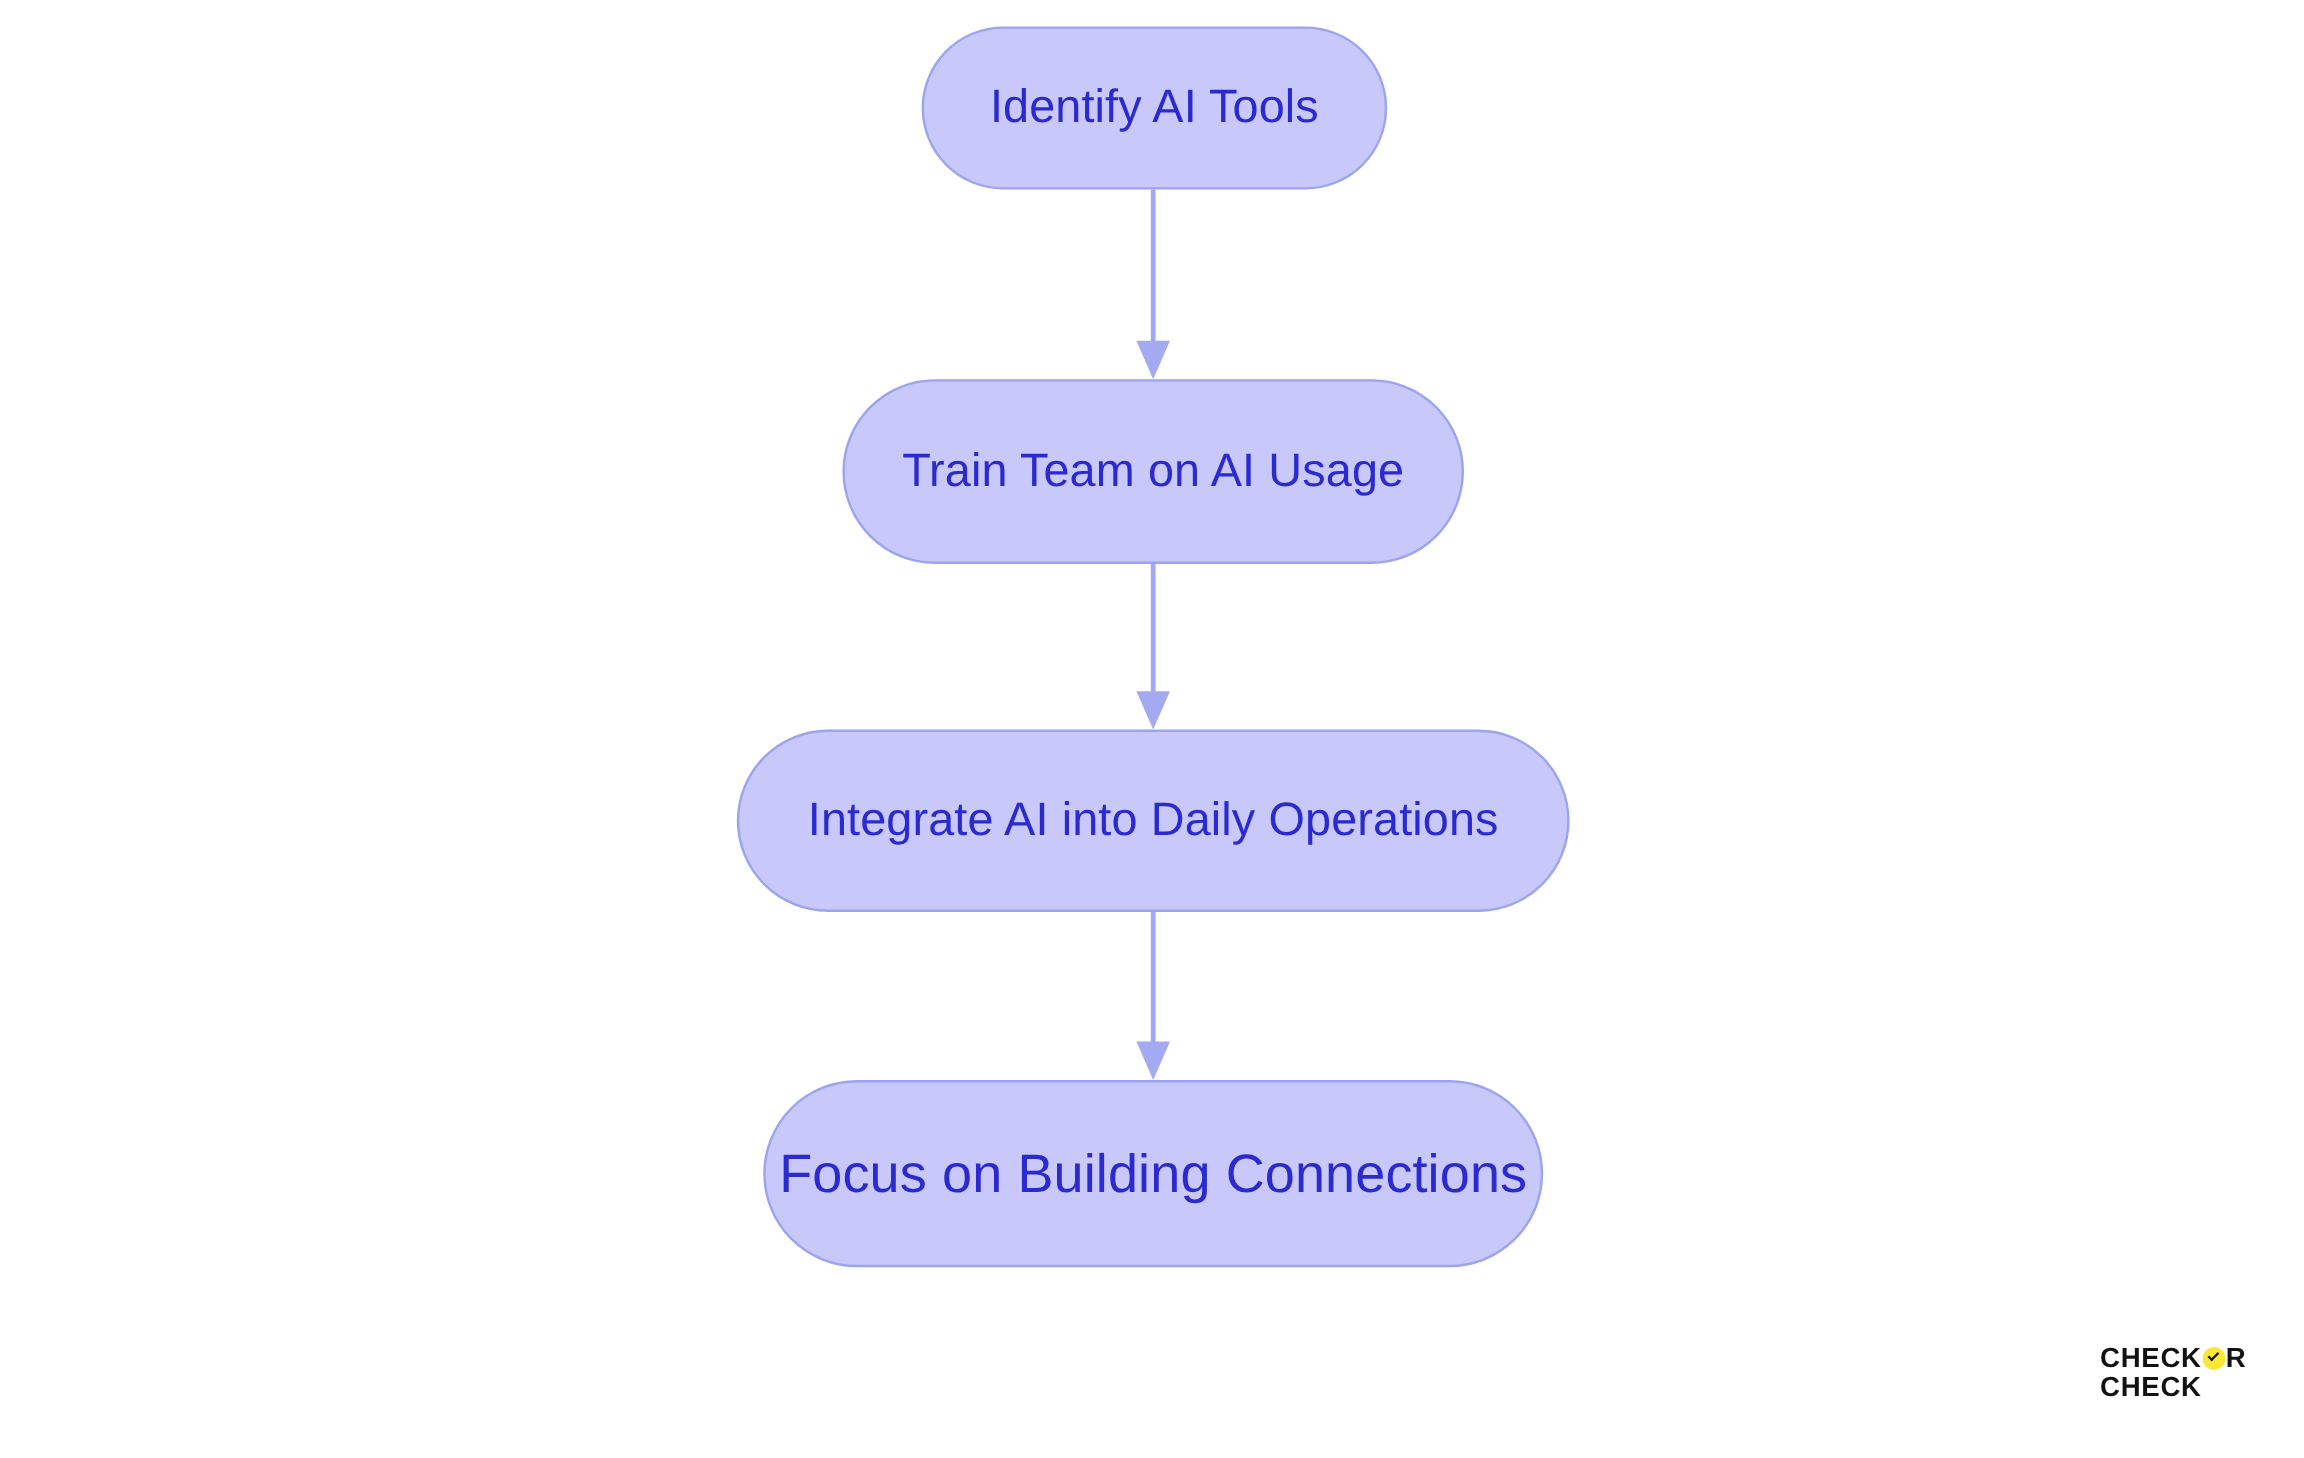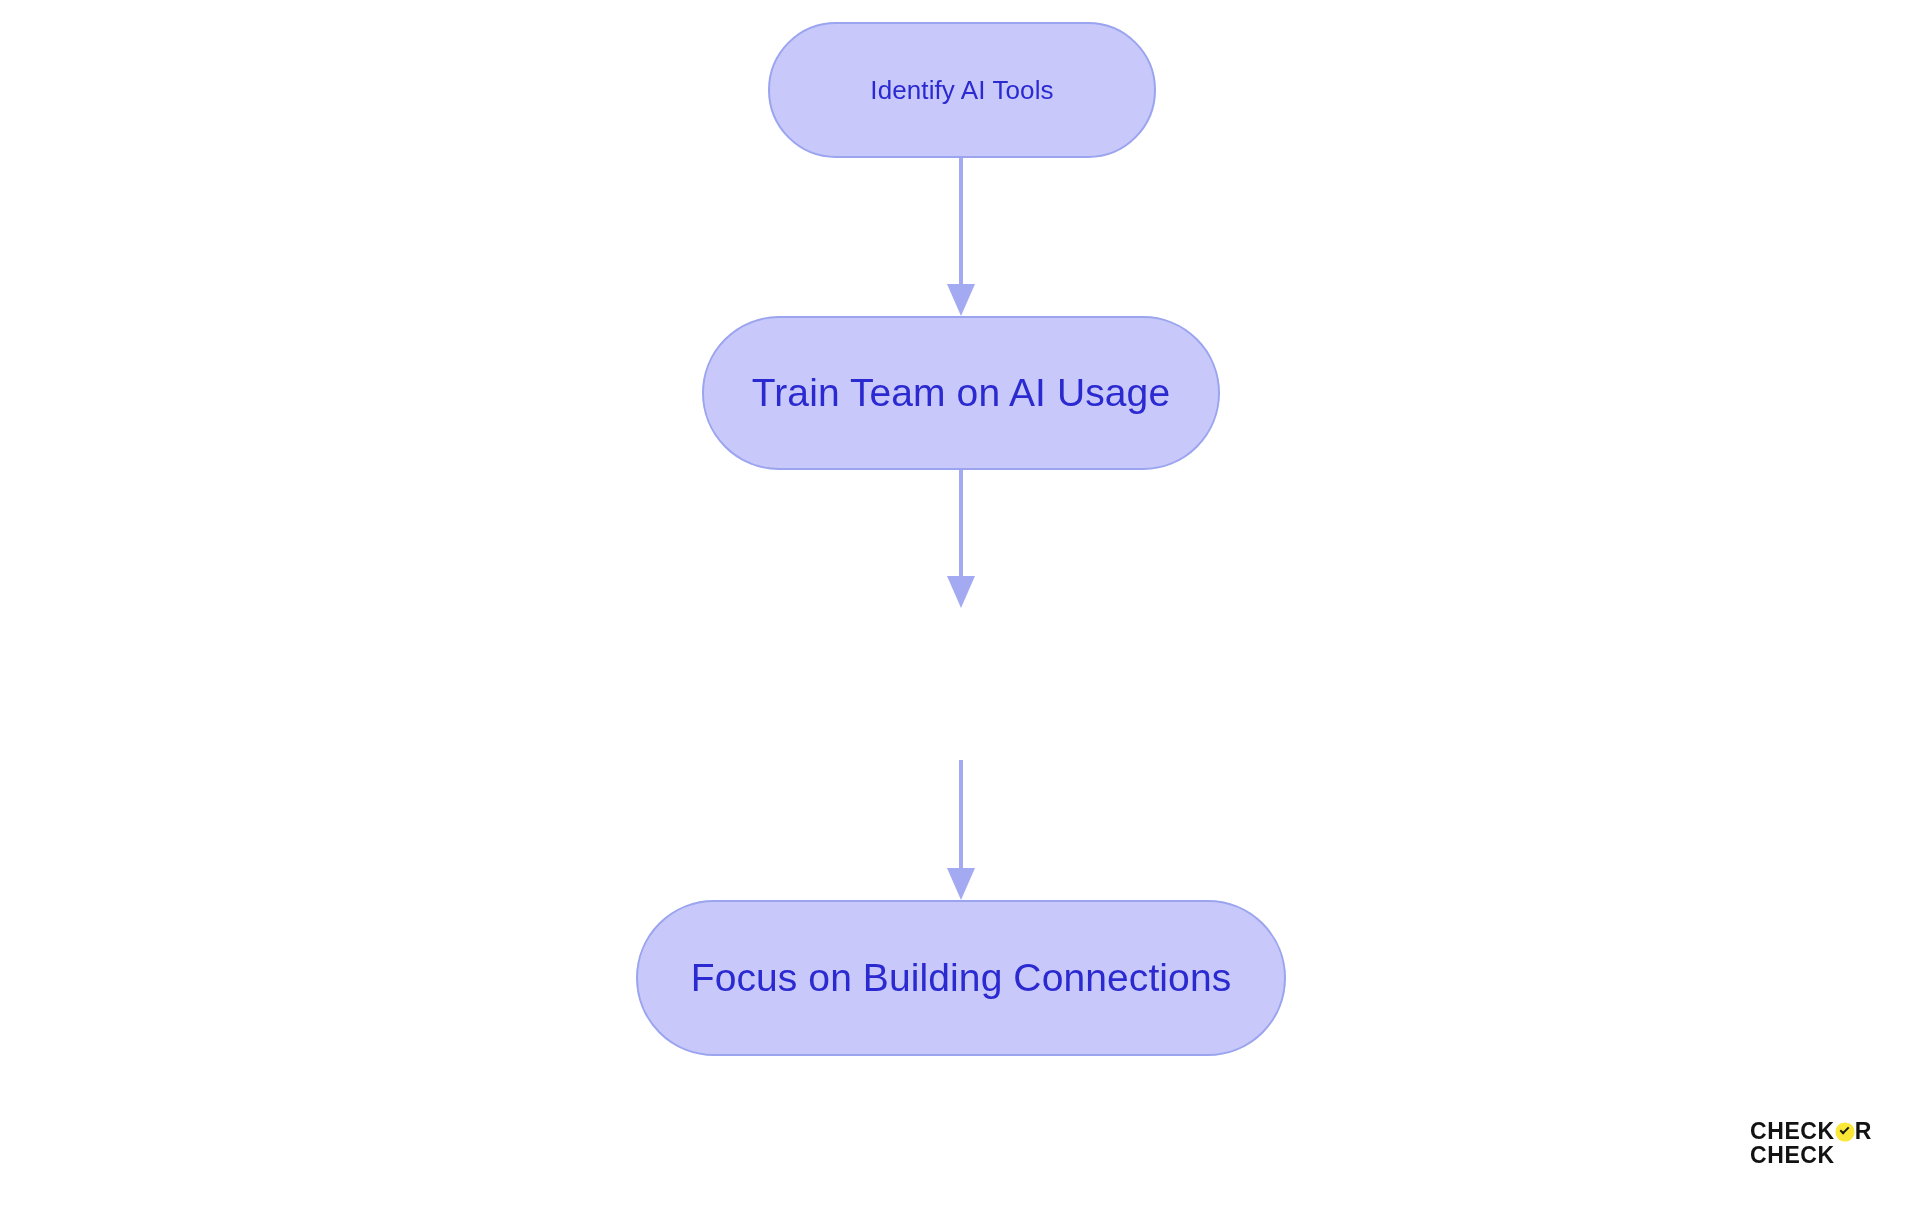--- a/index.html
+++ b/index.html
@@ -39,24 +39,24 @@
     color: #2a2ad0;
     font-weight: 400;
     line-height: 1.1;
   }
 
   #node-0 { left: 768px;  top: 22px;   width: 388px; height: 136px; }
   #node-1 { left: 702px;  top: 316px;  width: 518px; height: 154px; }
   #node-2 { left: 614px;  top: 608px;  width: 694px; height: 152px; }
   #node-3 { left: 636px;  top: 900px;  width: 650px; height: 156px; }
 
-  #node-0 .node-label { font-size: 26px; }
+  #node-0 .node-label { font-size: 39px; }
   #node-1 .node-label { font-size: 39px; }
   #node-2 .node-label { font-size: 39px; }
-  #node-3 .node-label { font-size: 39px; }
+  #node-3 .node-label { font-size: 45px; }
 
   
   .connector {
     position: absolute;
     left: 952px;
     width: 18px;
   }
   .connector .shaft {
     position: absolute;
     left: 7px;
@@ -152,20 +152,23 @@
 
   <div class="node" id="node-1">
     <span class="node-label">Train Team on AI Usage</span>
   </div>
 
   <div class="connector" id="conn-1">
     <div class="shaft"></div>
     <div class="head"></div>
   </div>
 
+  <div class="node" id="node-2">
+    <span class="node-label">Integrate AI into Daily Operations</span>
+  </div>
 
   <div class="connector" id="conn-2">
     <div class="shaft"></div>
     <div class="head"></div>
   </div>
 
   <div class="node" id="node-3">
     <span class="node-label">Focus on Building Connections</span>
   </div>
 

